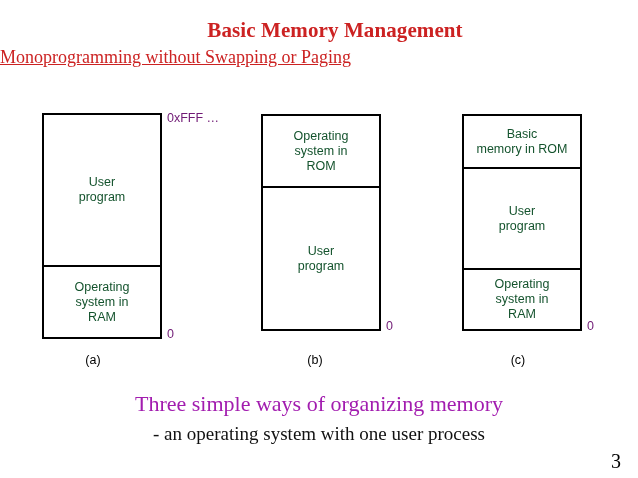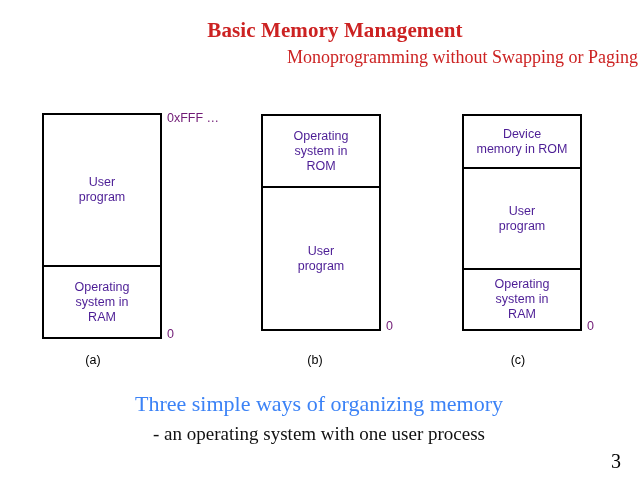--- a/index.html
+++ b/index.html
@@ -27,25 +27,26 @@
     font-size: 21px;
     font-weight: bold;
     color: #cc2222;
     letter-spacing: 0.1px;
   }
   .subtitle {
     position: absolute;
     left: 0;
     top: 47px;
     width: 638px;
-    text-align: right;
+    text-align: left;
     font-family: "Liberation Serif", serif;
     font-size: 18px;
     font-weight: normal;
     color: #cc2222;
+    text-decoration: underline;
   }
 
   
   .memfig {
     position: absolute;
     box-sizing: border-box;
     border: 2px solid #000000;
     background: #ffffff;
     display: flex;
     flex-direction: column;
@@ -53,21 +54,21 @@
   .memseg {
     box-sizing: border-box;
     display: flex;
     flex-direction: column;
     align-items: center;
     justify-content: center;
     text-align: center;
     font-family: "Liberation Sans", sans-serif;
     font-size: 12.5px;
     line-height: 15px;
-    color: #4c1d95;
+    color: #14532d;
     padding: 0 3px;
   }
   .memseg + .memseg {
     border-top: 2px solid #000000;
   }
   .memseg .ln { display: block; white-space: nowrap; }
 
   
   #fig-a { left: 42px; top: 113px; width: 120px; height: 226px; }
   #fig-a .seg-user { height: 150px; }
@@ -112,21 +113,21 @@
 
   
   .footer-main {
     position: absolute;
     left: 0;
     top: 391px;
     width: 638px;
     text-align: center;
     font-family: "Liberation Serif", serif;
     font-size: 22px;
-    color: #3b82f6;
+    color: #a21caf;
   }
   .footer-sub {
     position: absolute;
     left: 0;
     top: 423px;
     width: 638px;
     text-align: center;
     font-family: "Liberation Serif", serif;
     font-size: 19px;
     color: #111111;
@@ -172,21 +173,21 @@
     <div class="memseg seg-user">
       <span class="ln">User</span>
       <span class="ln">program</span>
     </div>
   </div>
   <div class="addr" id="addr-zero-b">0</div>
   <div class="figcap" id="cap-b">(b)</div>
 
   <div class="memfig" id="fig-c">
     <div class="memseg seg-rom">
-      <span class="ln">Device</span>
+      <span class="ln">Basic</span>
       <span class="ln">memory in ROM</span>
     </div>
     <div class="memseg seg-user">
       <span class="ln">User</span>
       <span class="ln">program</span>
     </div>
     <div class="memseg seg-os">
       <span class="ln">Operating</span>
       <span class="ln">system in</span>
       <span class="ln">RAM</span>

